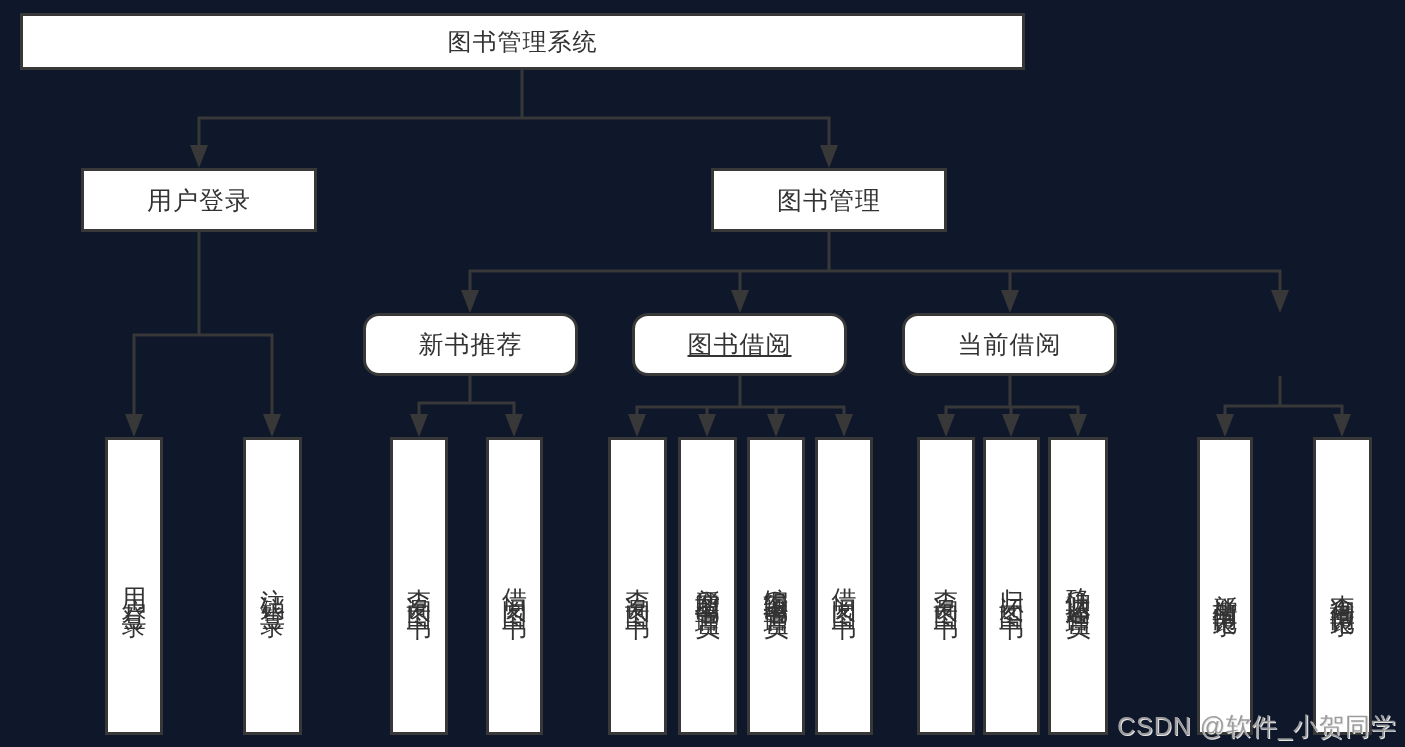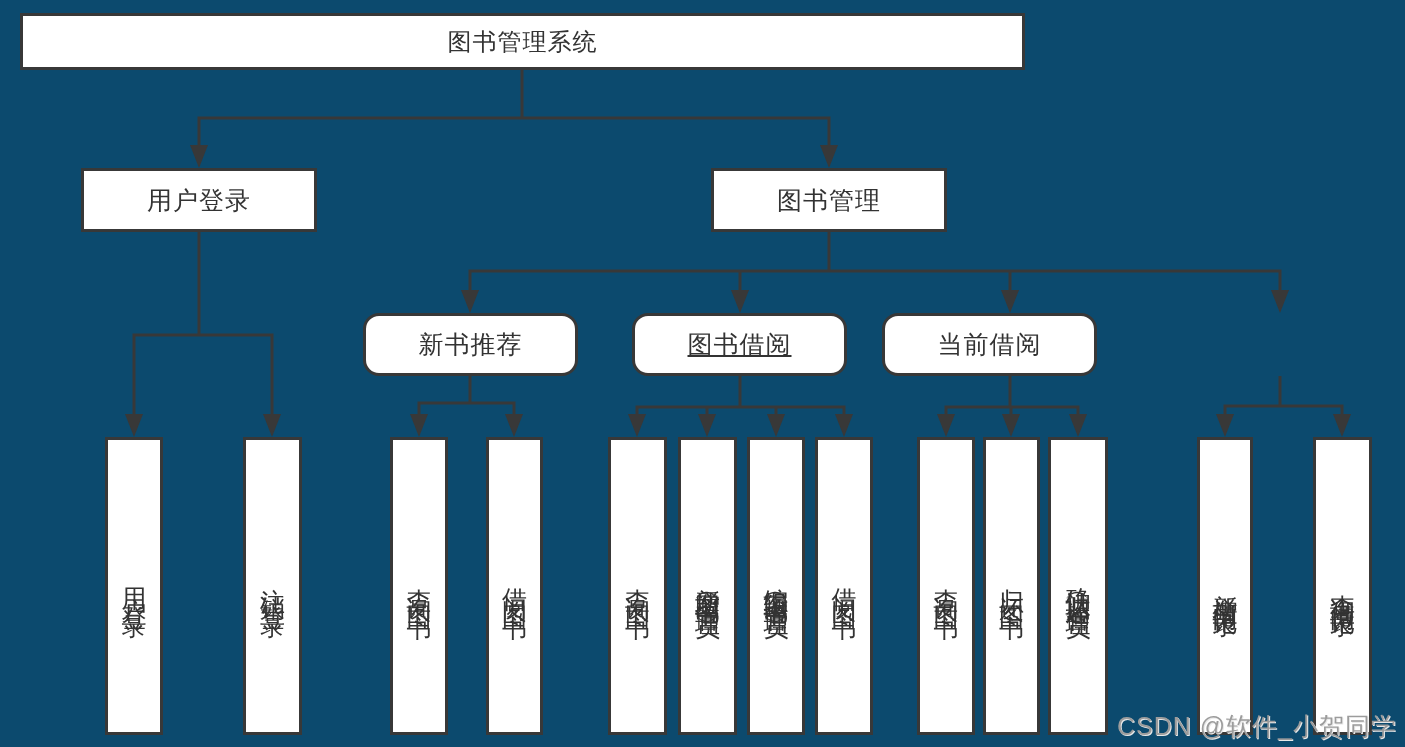--- a/index.html
+++ b/index.html
@@ -5,21 +5,21 @@
   html, body {
     margin: 0;
     padding: 0;
     background: #ffffff;
     font-family: "Liberation Sans", sans-serif;
   }
   .canvas {
     position: relative;
     width: 1405px;
     height: 747px;
-    background: #0c4a6e;
+    background: #0f172a;
     overflow: hidden;
   }
   .connectors {
     position: absolute;
     left: 0;
     top: 0;
     pointer-events: none;
   }
   .node, .leaf {
     position: absolute;
@@ -116,21 +116,21 @@
   <div class="node lvl2" style="left:711px;">
     <span>图书管理</span>
   </div>
 
   <div class="node lvl3" style="left:363px;">
     <span>新书推荐</span>
   </div>
   <div class="node lvl3" style="left:632px;text-decoration:underline;">
     <span>图书借阅</span>
   </div>
-  <div class="node lvl3" style="left:882px;">
+  <div class="node lvl3" style="left:902px;">
     <span>当前借阅</span>
   </div>
 
   <div class="leaf" style="left:105px;width:58px;">
     <span class="vtext">用户登录</span>
   </div>
   <div class="leaf" style="left:243px;width:59px;">
     <span class="vtext">注销登录</span>
   </div>
 

